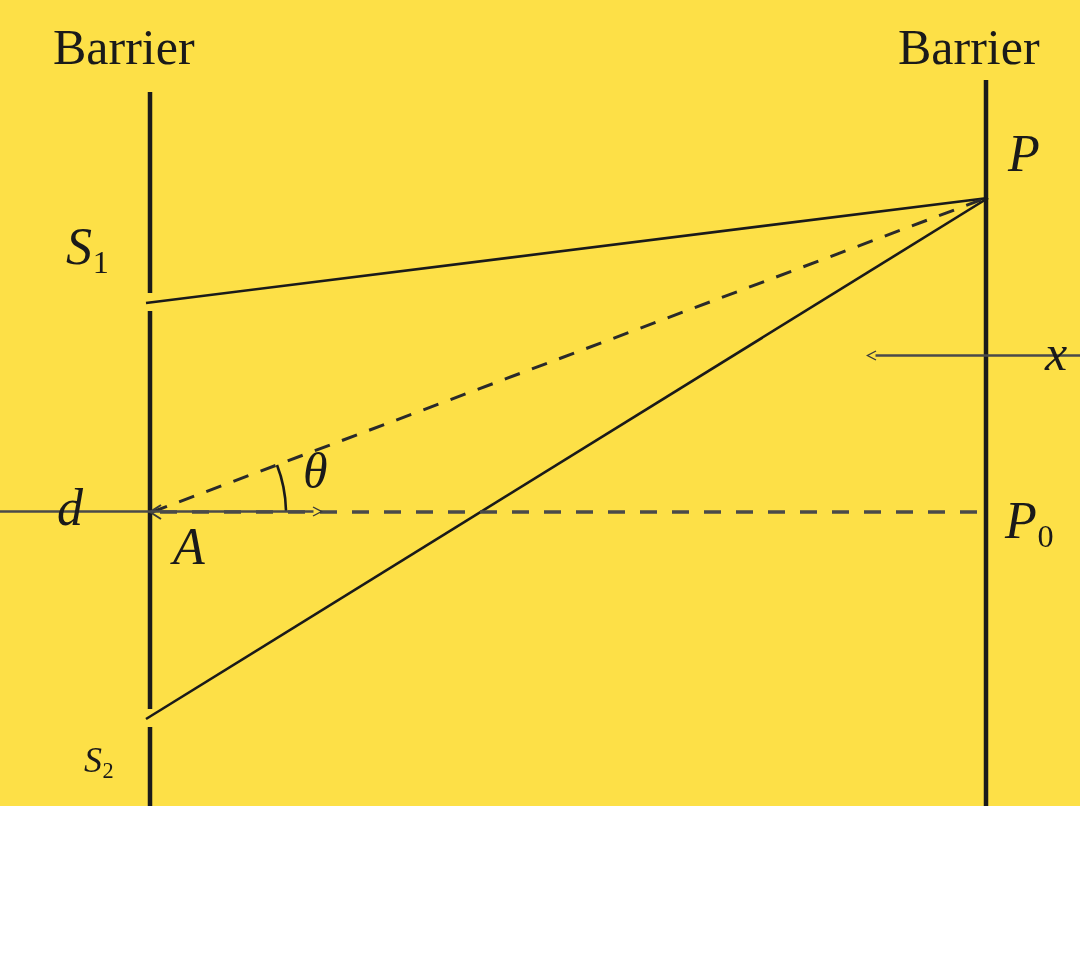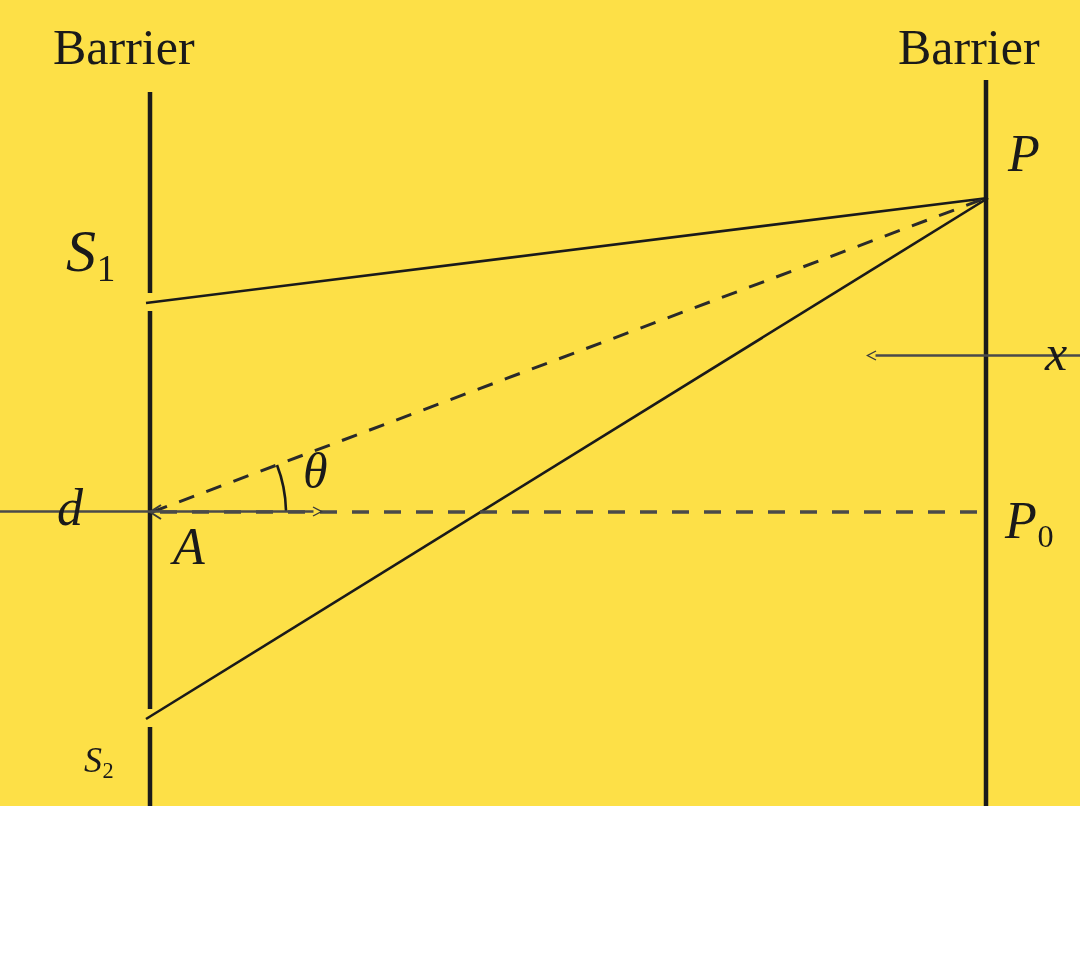--- a/index.html
+++ b/index.html
@@ -45,21 +45,21 @@
   .label-sub {
     font-size: 0.62em;
     font-style: normal;
     vertical-align: baseline;
     position: relative;
     top: 0.28em;
     left: 0.02em;
   }
   #label-barrier { left: 53px;  top: 22px;  font-size: 50px; }
   #label-screen  { left: 898px; top: 22px;  font-size: 50px; }
-  #label-s1      { left: 66px;  top: 221px; font-size: 60px; }
+  #label-s1      { left: 66px;  top: 221px; font-size: 52px; }
   #label-s2      { left: 84px;  top: 742px; font-size: 36px; }
   #label-d-small { left: 57px;  top: 482px; font-size: 52px; }
   #label-theta   { left: 303px; top: 446px; font-size: 50px; }
   #label-a       { left: 173px; top: 521px; font-size: 52px; }
   #label-p       { left: 1008px;top: 128px; font-size: 52px; }
   #label-p0      { left: 1005px;top: 495px; font-size: 52px; }
   #label-x       { left: 1045px;top: 328px; font-size: 50px; }
   #label-d-big   { left: 540px; top: 852px; font-size: 52px; }
 </style>
 </head>

